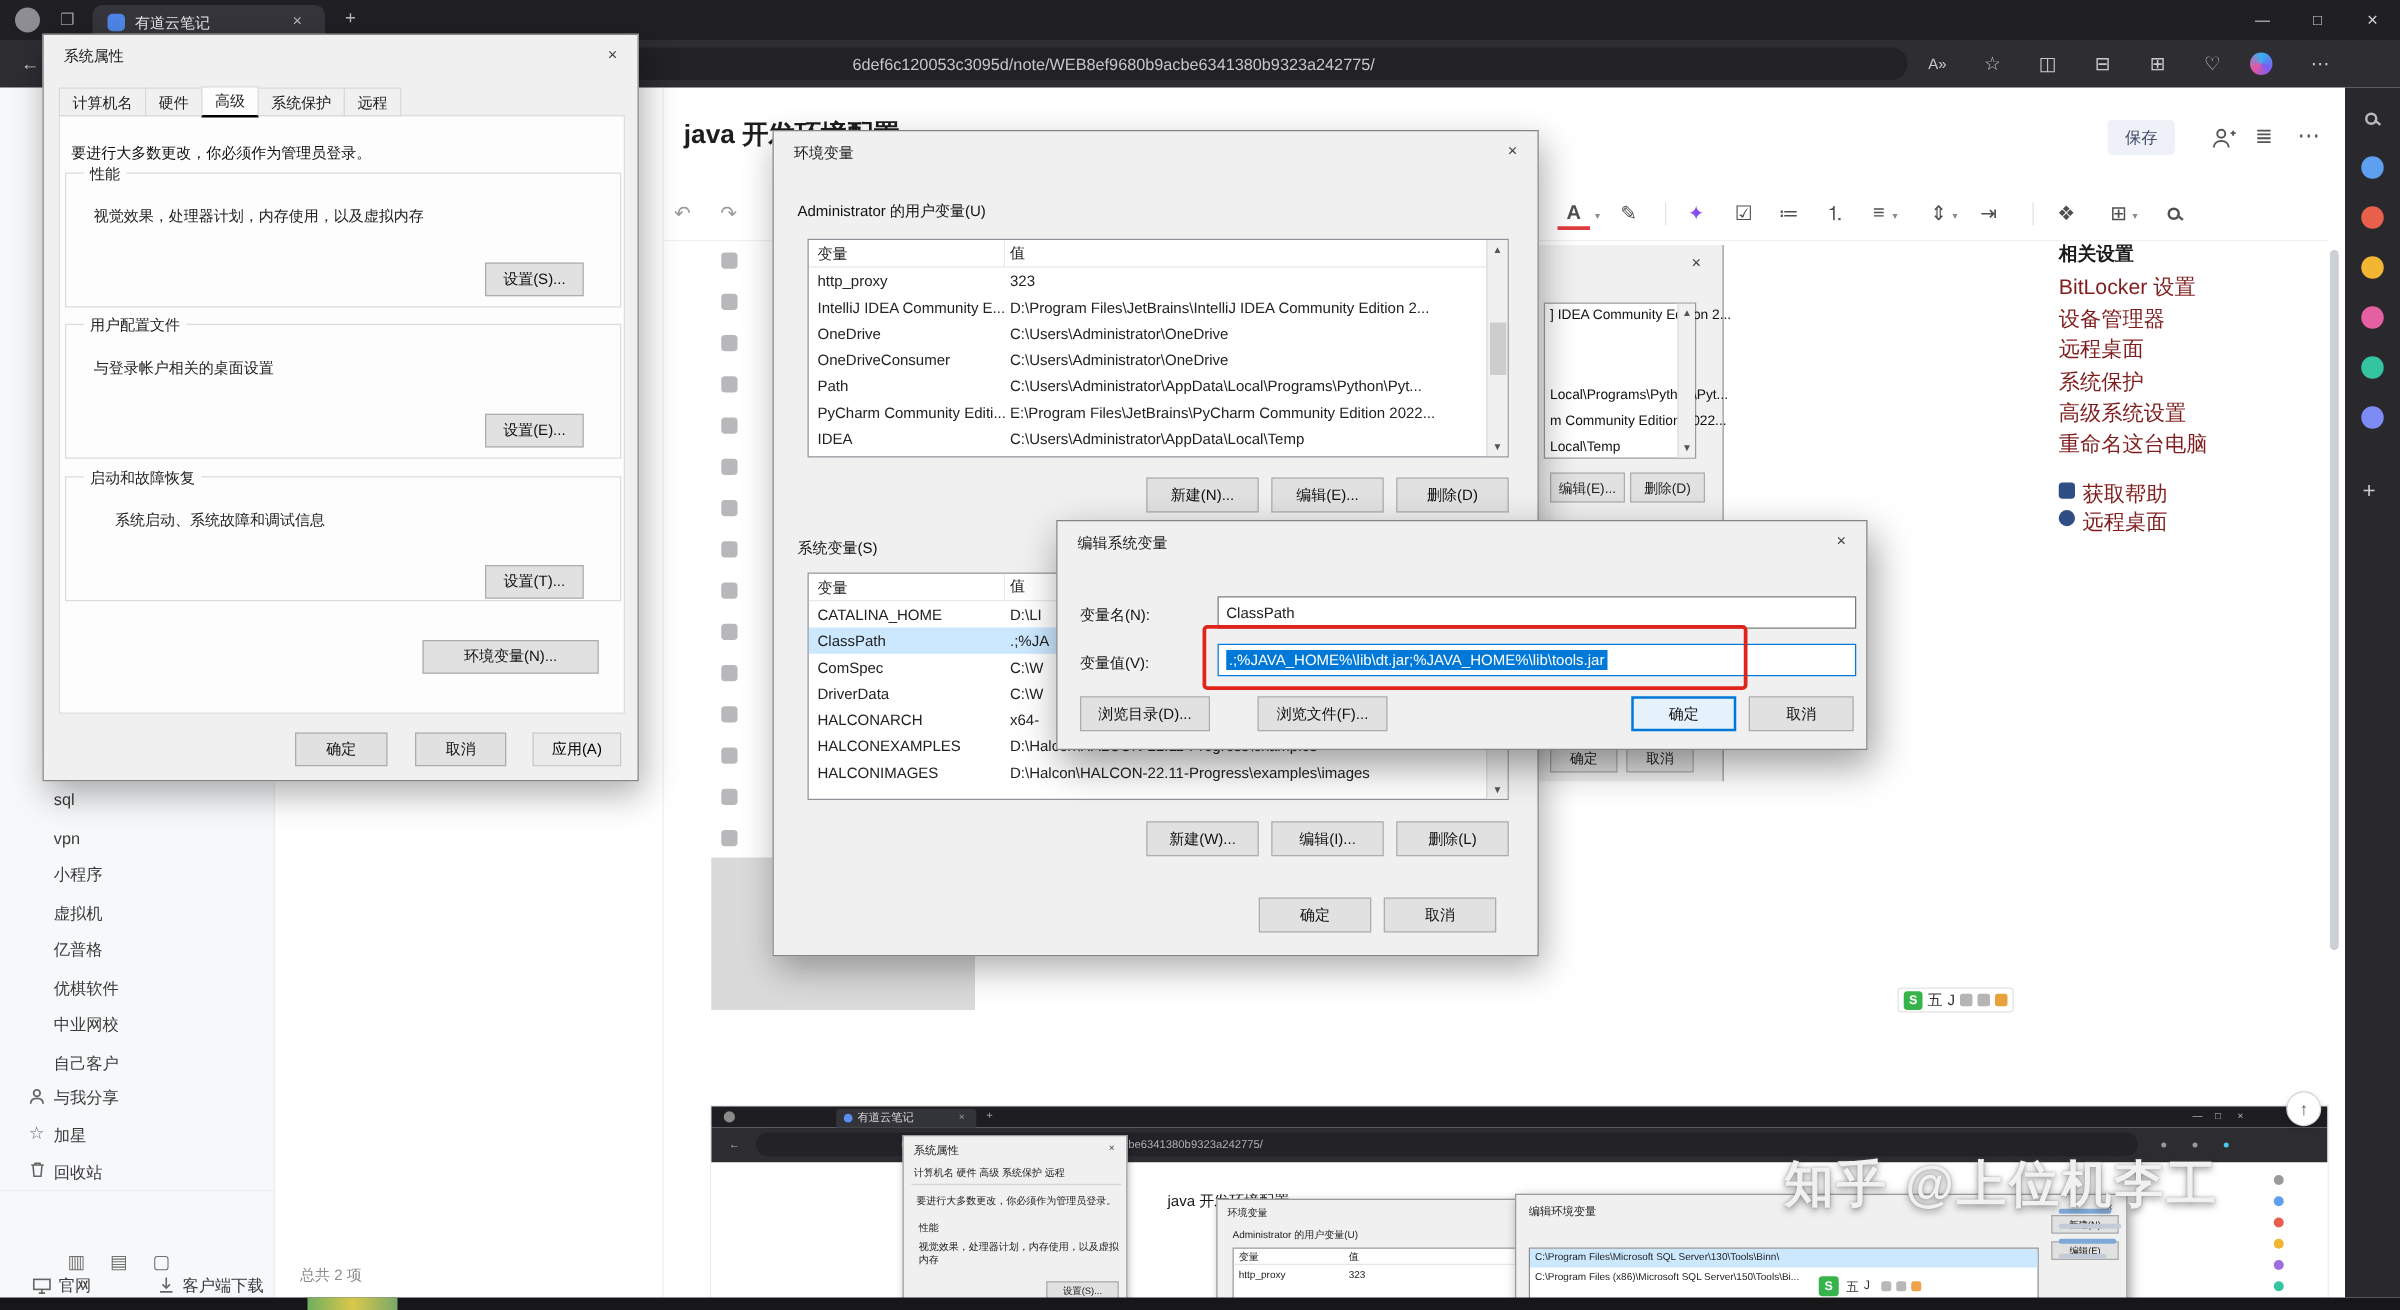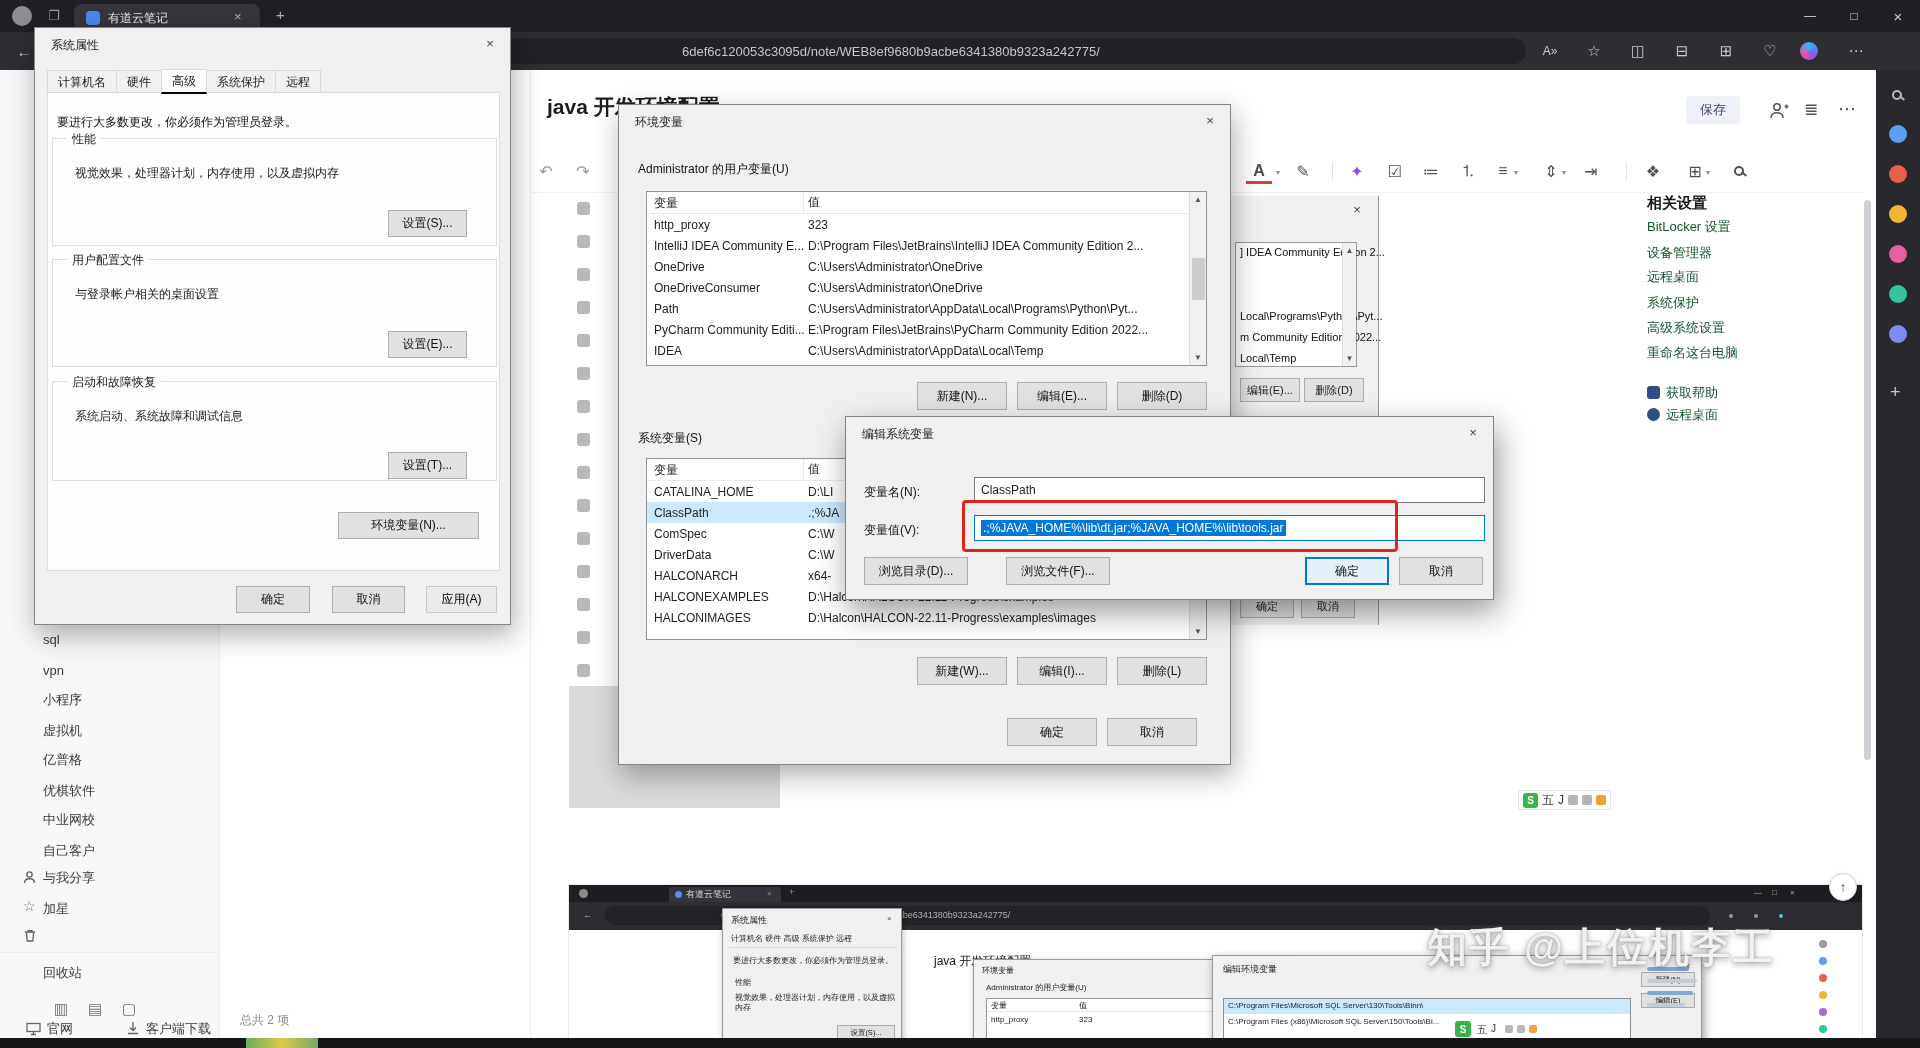--- a/index.html
+++ b/index.html
@@ -59,21 +59,21 @@
   .vsb{position:absolute;right:0;top:0;bottom:0;width:17px;background:#f0f0f0;border-left:1px solid #dcdcdc;
        display:flex;flex-direction:column;align-items:center;justify-content:space-between;font-size:8px;color:#555;padding:3px 0}
   .vsb .thumb{width:13px;height:42px;background:#cdcdcd}
   .lbl{position:absolute;font-size:12px;color:#111;white-space:nowrap}
   .redbox{position:absolute;left:962px;top:500px;width:436px;height:52px;border:3px solid #e0241c;border-radius:4px;
           z-index:40;pointer-events:none}
   
   .frag{position:absolute;left:1231px;top:196px;width:148px;height:429px;background:#f0f0f0;border-right:1px solid #9a9a9a;z-index:1}
   .fragtxt{position:absolute;font-size:11px;color:#111;white-space:nowrap}
   .fbtn{position:absolute;background:#e1e1e1;border:1px solid #adadad;font-size:11px;display:flex;align-items:center;justify-content:center;white-space:nowrap;overflow:hidden}
-  .rlink{position:absolute;left:1647px;font-size:13px;color:#14532d;white-space:nowrap;z-index:1}
+  .rlink{position:absolute;left:1647px;font-size:17px;color:#7f1d1d;white-space:nowrap;z-index:1}
   .scrollthumb{position:absolute;left:1864px;top:200px;width:7px;height:560px;background:#cdd0d4;border-radius:4px;z-index:3}
   .totop{position:absolute;left:1829px;top:873px;width:28px;height:28px;border-radius:50%;background:#fff;border:1px solid #d4d4d4;
          box-shadow:0 2px 6px rgba(0,0,0,.14);display:flex;align-items:center;justify-content:center;font-size:14px;color:#555;z-index:8}
   .sogou{position:absolute;left:1518px;top:790px;height:20px;display:flex;align-items:center;gap:4px;background:rgba(255,255,255,.94);
          border:1px solid #e3e3e3;border-radius:3px;padding:0 4px;z-index:7}
   .sgbadge{width:15px;height:15px;border-radius:3px;background:#36b34a;color:#fff;font-weight:bold;font-size:10px;
            display:flex;align-items:center;justify-content:center}
   .sgch{font-size:12px;color:#333}
   .sgsq{width:10px;height:10px;border-radius:2px;background:#b5b5b5}
   .watermark{position:absolute;left:1427px;top:920px;font-size:40px;font-weight:bold;letter-spacing:2px;color:#f1f1f1;
@@ -152,21 +152,21 @@
       </svg>
   </span>
   <span class="sideitem" style="top:799px">与我分享</span>
   <span class="abs" style="left:23px;top:828px;font-size:14px;color:#666">☆</span>
   <span class="sideitem" style="top:830px">加星</span>
   <span class="abs" style="left:23px;top:858px">
     <svg width="14" height="15">
         <path d="M2 4h10M5 4V2.6h4V4M3.4 4l.8 9h5.6l.8-9" fill="none" stroke="#666" stroke-width="1.3"></path>
       </svg>
   </span>
-  <span class="sideitem" style="top:894px">回收站</span>
+  <span class="sideitem" style="top:859px">回收站</span>
   <div class="abs" style="left:0;top:882px;width:220px;height:1px;background:#ededed"></div>
   <span class="abs" style="left:26px;top:952px">
     <svg width="15" height="14">
         <rect x="1" y="1.5" width="13" height="8" fill="none" stroke="#666" stroke-width="1.3"></rect>
         <path d="M5 12.5h5M7.5 9.5v3" stroke="#666" stroke-width="1.3"></path>
       </svg>
   </span>
   <span class="sideitem" style="left:47px;top:950px">官网</span>
   <span class="abs" style="left:126px;top:951px">
     <svg width="14" height="15">
@@ -381,21 +381,21 @@
     <span class="grpdesc" style="left:22px;top:26px">视觉效果，处理器计划，内存使用，以及虚拟内存</span>
     <div class="wbtn" style="left:335px;top:71px;width:79px;height:27px">设置(S)...</div>
   </div>
   <div class="grp" style="left:17px;top:231px;width:445px;height:108px">
     <span class="grplabel">用户配置文件</span>
     <span class="grpdesc" style="left:22px;top:26px">与登录帐户相关的桌面设置</span>
     <div class="wbtn" style="left:335px;top:71px;width:79px;height:27px">设置(E)...</div>
   </div>
   <div class="grp" style="left:17px;top:353px;width:445px;height:100px">
     <span class="grplabel">启动和故障恢复</span>
-    <span class="grpdesc" style="left:22px;top:26px">系统启动、系统故障和调试信息</span>
+    <span class="grpdesc" style="left:39px;top:26px">系统启动、系统故障和调试信息</span>
     <div class="wbtn" style="left:335px;top:70px;width:79px;height:27px">设置(T)...</div>
   </div>
   <div class="wbtn" style="left:303px;top:484px;width:141px;height:27px">环境变量(N)...</div>
   <div class="wbtn" style="left:201px;top:558px;width:74px;height:27px">确定</div>
   <div class="wbtn" style="left:297px;top:558px;width:73px;height:27px">取消</div>
   <div class="wbtn dis" style="left:391px;top:558px;width:71px;height:27px">应用(A)</div>
 </div>
 
 <div class="dlg" style="left:618px;top:104px;width:613px;height:661px;z-index:22">
   <span class="dtitle">环境变量</span>

